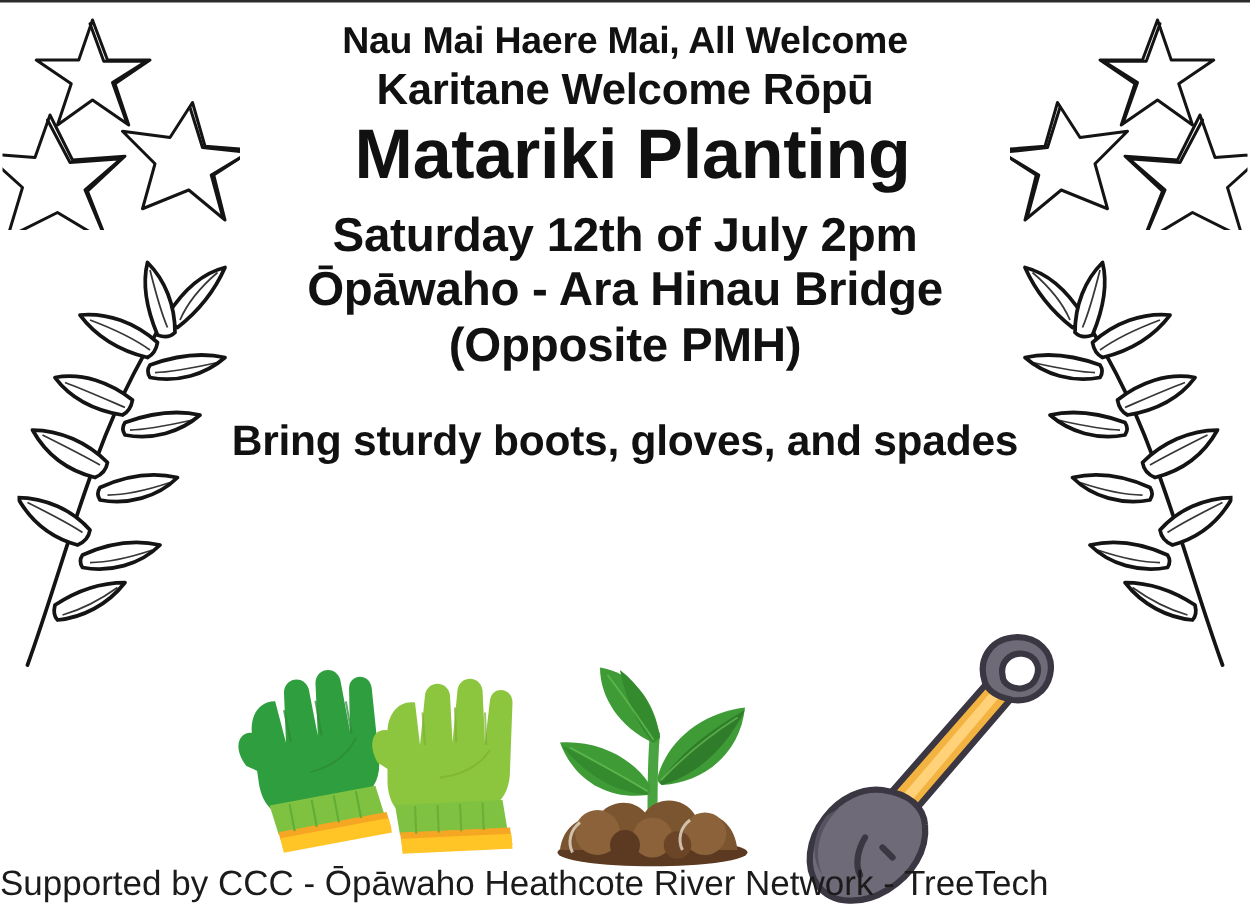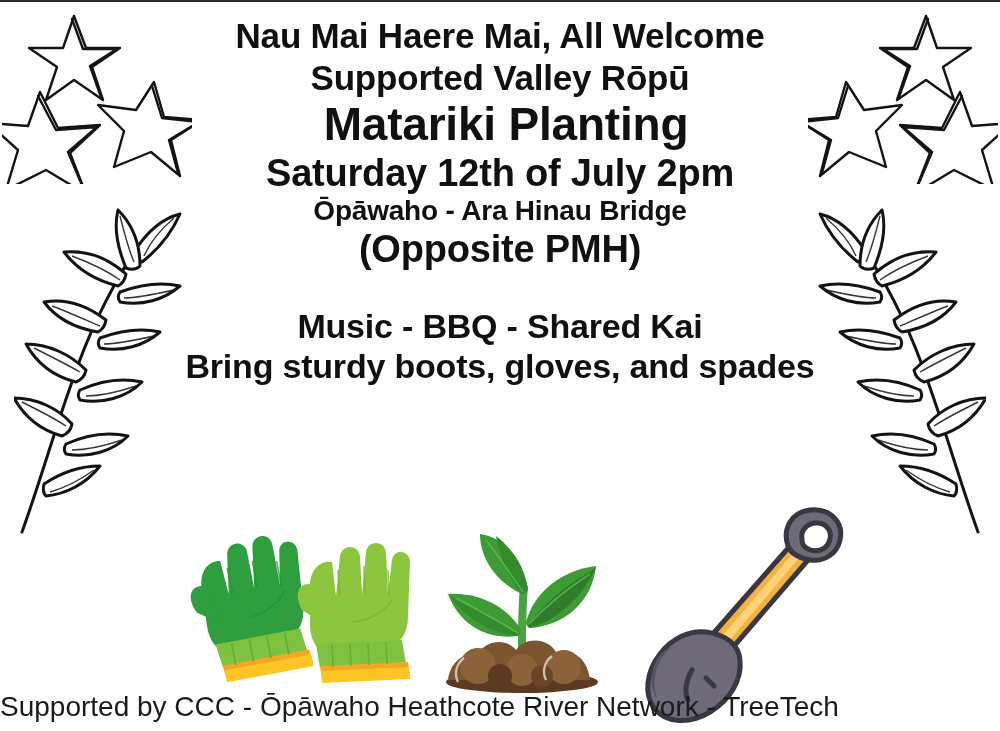--- a/index.html
+++ b/index.html
@@ -39,25 +39,25 @@
     text-align: center;
     color: #111111;
   }
   .line {
     display: block;
     font-weight: bold;
     line-height: 1.14;
     white-space: nowrap;
     letter-spacing: -0.2px;
   }
-  .l-welcome   { font-size: 35px; margin-bottom: 2px; }
+  .l-welcome   { font-size: 30px; margin-bottom: 2px; }
   .l-ropu      { font-size: 35px; margin-bottom: 0px; }
-  .l-title     { font-size: 46px; line-height: 1.05; margin: 2px 0 4px; padding-left: 12px; }
+  .l-title     { font-size: 56px; line-height: 1.05; margin: 2px 0 15px; padding-left: 12px; }
   .l-date      { font-size: 38px; margin-bottom: 0; }
-  .l-place     { font-size: 28px; margin-bottom: 1px; }
+  .l-place     { font-size: 38px; margin-bottom: 1px; }
   .l-sub       { font-size: 38px; margin-bottom: 1px; text-align: center; }
 
   .spacer { height: 34px; }
 
   .l-community { font-size: 34px; margin-bottom: 2px; }
   .l-music     { font-size: 34px; margin-bottom: 2px; }
   .l-bring     { font-size: 34px; }
 
   
   .footer {
@@ -173,29 +173,28 @@
           <path d="M8 202 C24 210 40 218 52 226"></path>
           <path d="M108 240 C90 246 72 250 58 250"></path>
           <path d="M80 270 C66 280 50 288 36 292"></path>
         </g>
       </g>
     </svg>
   </div>
 
   <div class="text-block">
     <span class="line l-welcome">Nau Mai Haere Mai, All Welcome</span>
-    <span class="line l-ropu">Supported Valley Rōpū</span>
+    <span class="line l-ropu">Karitane Welcome Rōpū</span>
     <span class="line l-title">Matariki Planting</span>
     <span class="line l-date">Saturday 12th of July 2pm</span>
     <span class="line l-place">Ōpāwaho - Ara Hinau Bridge</span>
     <span class="line l-sub">(Opposite PMH)</span>
 
     <div class="spacer"></div>
 
-    <span class="line l-music">Music - BBQ - Shared Kai</span>
     <span class="line l-bring">Bring sturdy boots, gloves, and spades</span>
   </div>
 
   <div class="illus gloves">
     <svg viewBox="0 0 235 160" width="235" height="160" aria-hidden="true">
 
       <g transform="rotate(-8 70 80)">
         <path d="M30 46 C30 30 40 20 52 22 L56 56 L60 16 C62 4 78 4 80 16 L82 54 L86 12 C88 0 104 0 106 12 L108 54 L112 20 C114 8 130 10 130 22 L128 76 C128 94 120 104 108 108 L44 112 C34 108 30 96 30 84 Z" fill="#2E9E3E"></path>
         <path d="M22 70 C14 56 18 44 28 44 C34 44 38 50 40 60 L44 84 Z" fill="#2E9E3E"></path>
         <path d="M36 104 L122 100 L126 124 L40 128 Z" fill="#7FC241"></path>

